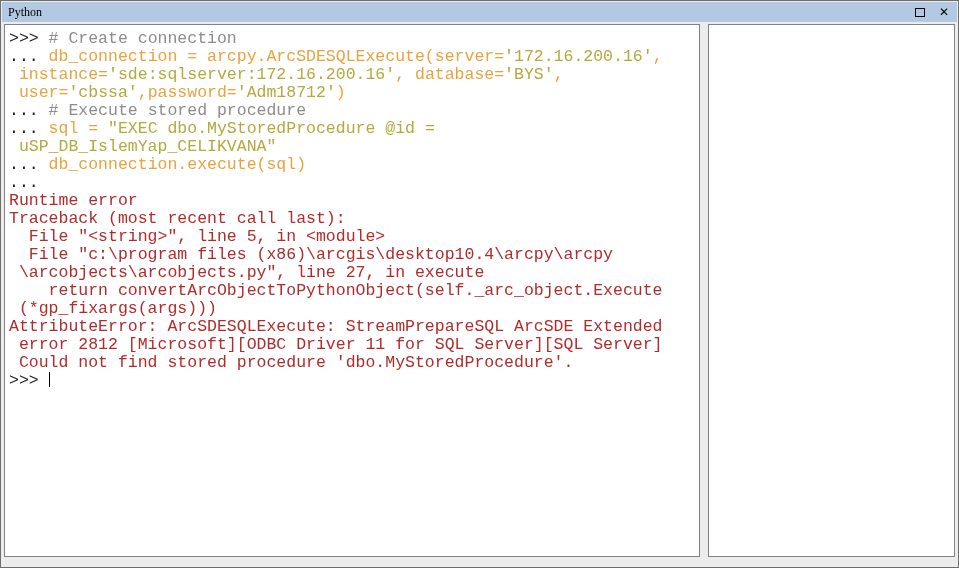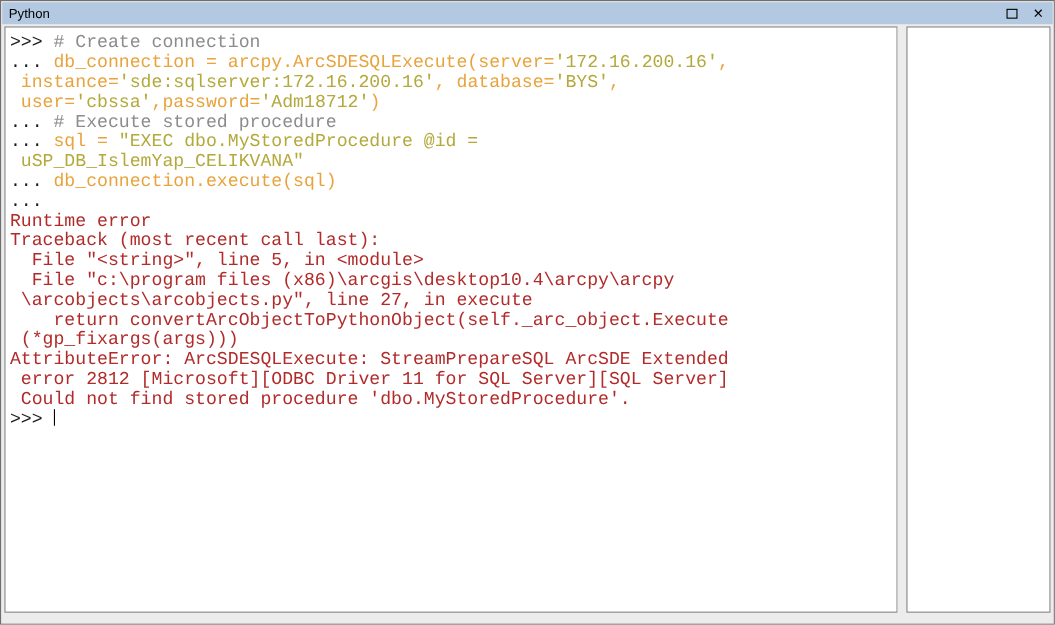--- a/index.html
+++ b/index.html
@@ -19,20 +19,21 @@
   }
   .titlebar {
     position: absolute;
     top: 1px; left: 1px; right: 1px;
     height: 20px;
     background: var(--titlebar, #b3c9e2);
     display: flex;
     align-items: center;
     padding: 0 6px;
     box-sizing: border-box;
+    font-family: Liberation Serif, serif;
   }
   .title {
     font-size: 12px;
     color: #000000;
     line-height: 20px;
   }
   .controls {
     margin-left: auto;
     display: flex;
     align-items: center;
@@ -65,21 +66,21 @@
     right: 3px;
     bottom: 10px;
     display: flex;
   }
   .pane {
     background: #ffffff;
     border: 1px solid #828282;
     box-sizing: border-box;
   }
   .pane.left {
-    width: 812px;
+    width: 696px;
     flex: none;
     overflow: hidden;
   }
   .splitter {
     width: 8px;
     flex: none;
     background: #ececec;
   }
   .pane.right {
     flex: 1;

